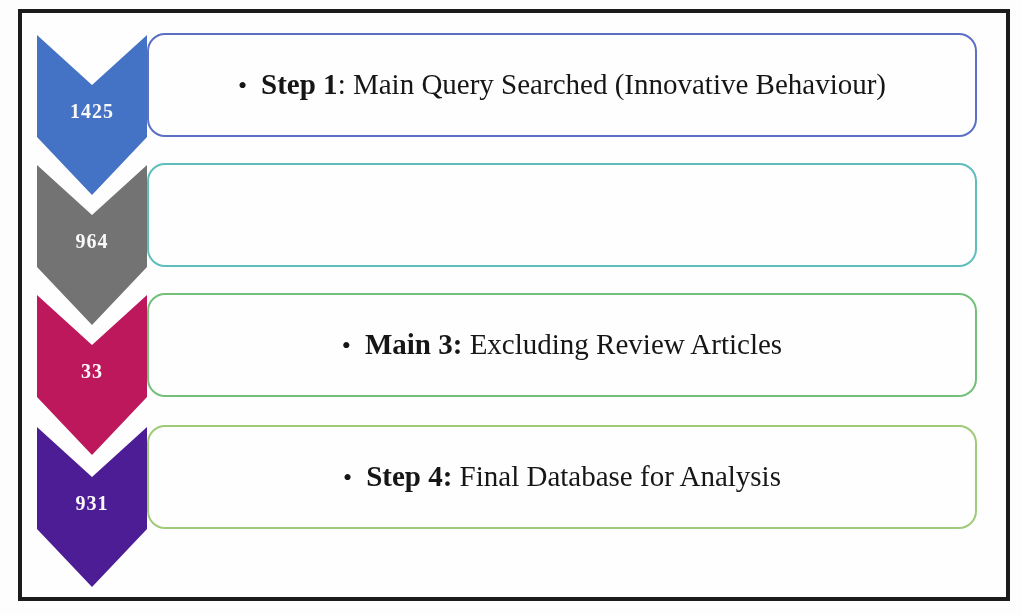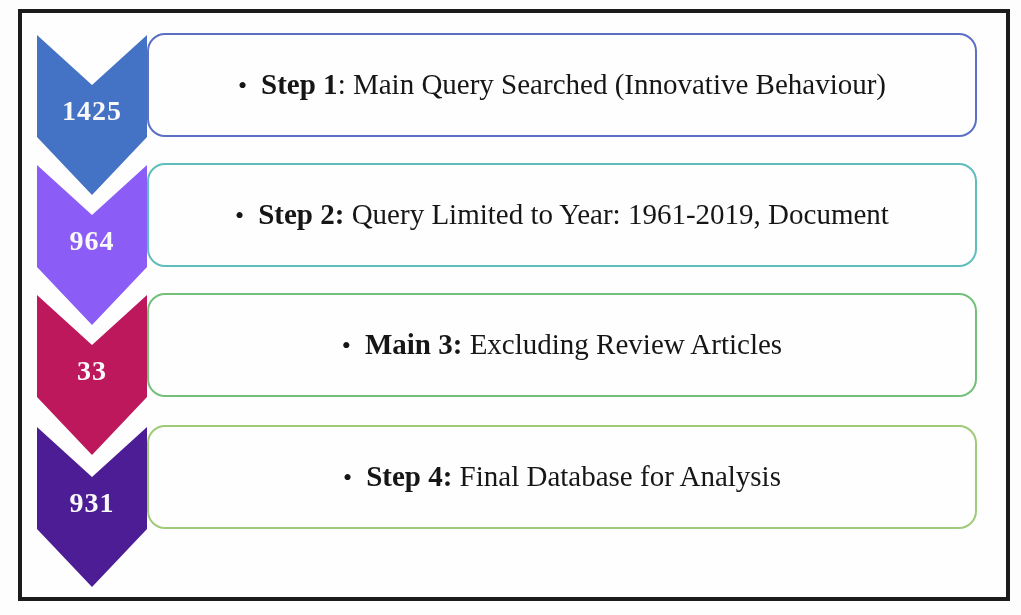--- a/index.html
+++ b/index.html
@@ -19,21 +19,21 @@
   }
   .step-row { position:absolute; left:0; width:1021px; }
   .chevron {
     position:absolute;
     left:37px; width:110px; height:160px; top:2px;
     clip-path:polygon(0 0, 50% 50px, 100% 0, 100% 102px, 50% 100%, 0 102px);
   }
   .count {
     position:absolute; left:0; top:50px; width:100%; height:52px;
     display:flex; align-items:center; justify-content:center;
-    color:#faf9f9; font-weight:bold; font-size:28px;
+    color:#faf9f9; font-weight:bold; font-size:20px;
     letter-spacing:1px;
   }
   .box {
     position:absolute; left:147px; top:0;
     width:830px; height:104px;
     box-sizing:border-box;
     border:2px solid #888;
     border-radius:18px;
     background:#fffefe;
     display:flex; flex-direction:column;
@@ -63,25 +63,24 @@
     <div class="chevron" style="background: rgb(68, 114, 196);">
       <div class="count">1425</div>
     </div>
     <div class="box" style="border-color: rgb(91, 111, 196);">
       <div class="line"><span class="bullet">•</span><span class="lbl">Step 1</span><span>: Main Query Searched (Innovative Behaviour)</span></div>
 
     </div>
   </div>
 
   <div id="row1" class="step-row">
-    <div class="chevron" style="background: #8b5cf6;">
+    <div class="chevron" style="background: #737373;">
       <div class="count">964</div>
     </div>
     <div class="box" style="border-color: rgb(95, 189, 187);">
-      <div class="line"><span class="bullet">•</span><span class="lbl">Step 2:</span><span> Query Limited to Year: 1961-2019, Document</span></div>
     </div>
   </div>
 
   <div id="row2" class="step-row">
     <div class="chevron" style="background: #be185d;">
       <div class="count">33</div>
     </div>
     <div class="box" style="border-color: rgb(116, 192, 122);">
       <div class="line"><span class="bullet">•</span><span class="lbl">Main 3:</span><span> Excluding Review Articles</span></div>
 

